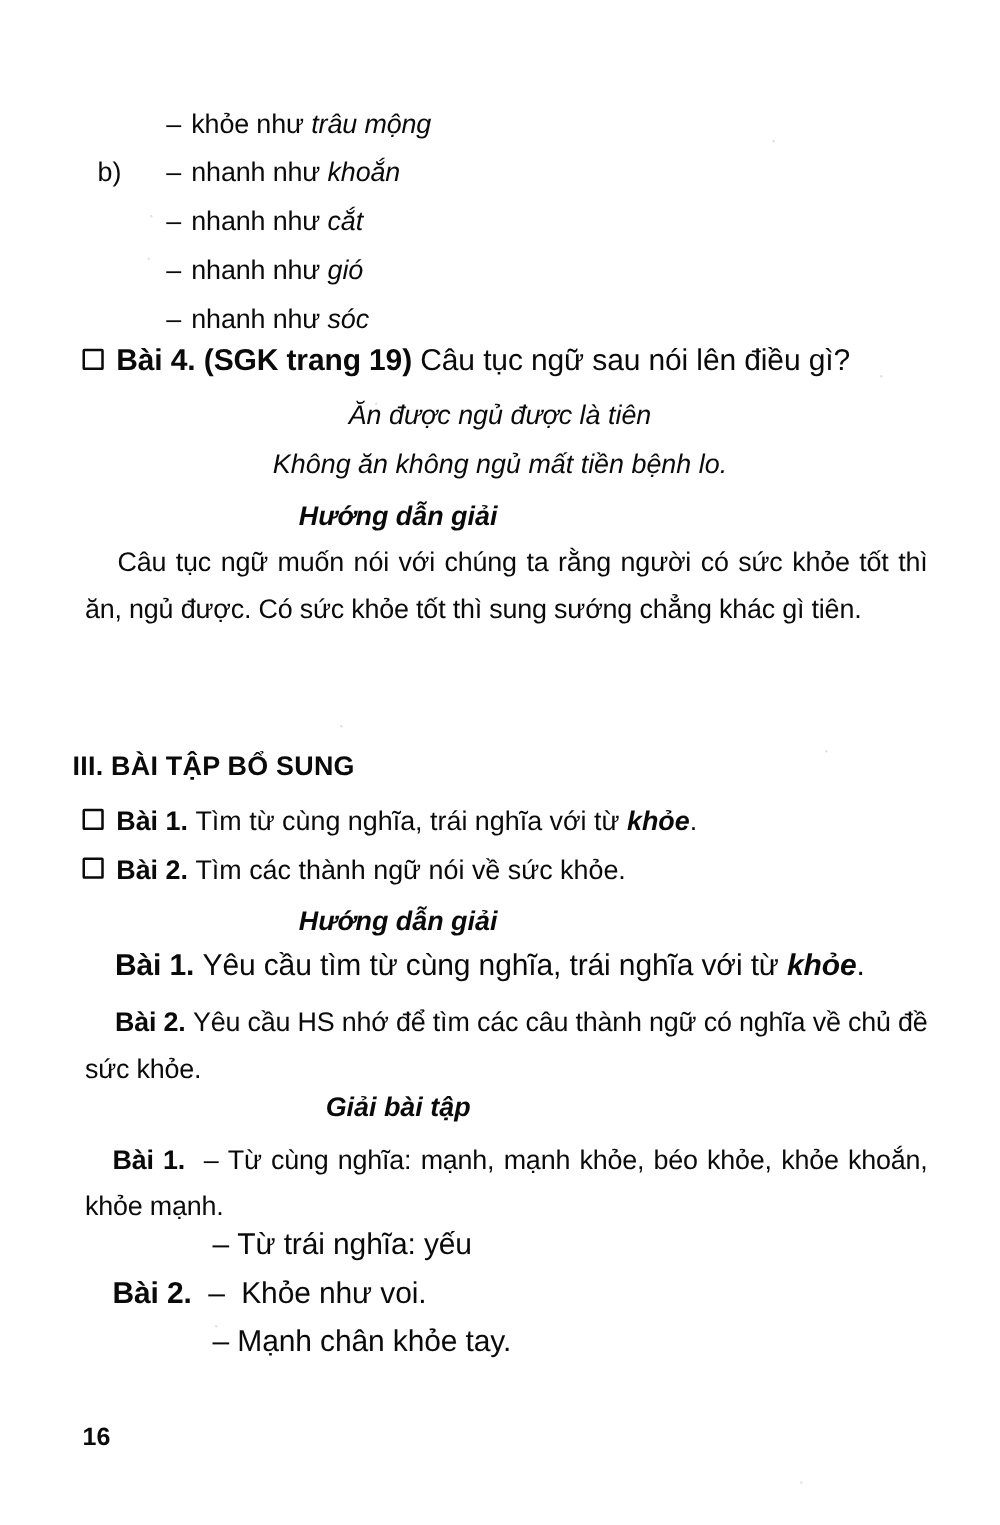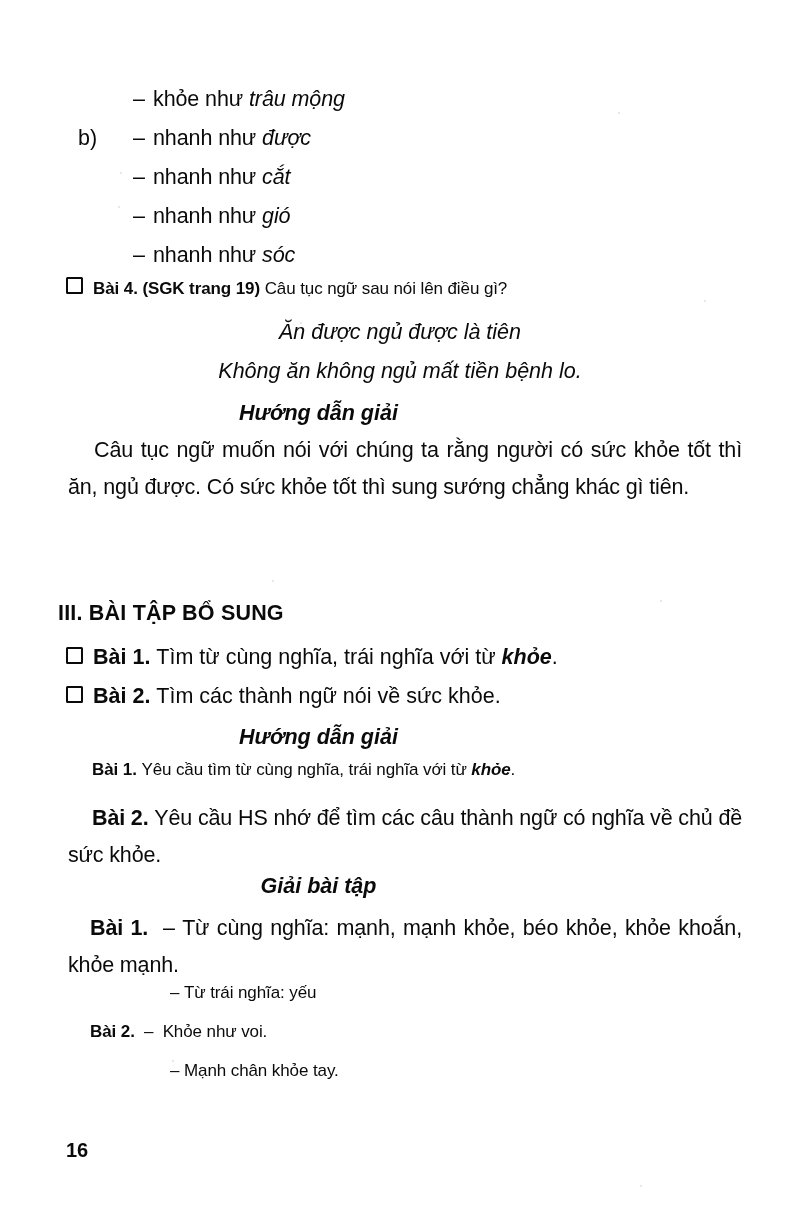--- a/index.html
+++ b/index.html
@@ -21,21 +21,21 @@
   .page {
     position: absolute;
     inset: 0;
     padding: 0;
   }
 
   
   .line {
     position: absolute;
     white-space: nowrap;
-    font-size: 17px;
+    font-size: 24px;
     line-height: 1.0;
     letter-spacing: -0.1px;
   }
 
   .bold   { font-weight: 700; }
   .ital   { font-style: italic; }
   .bi     { font-weight: 700; font-style: italic; }
 
   
   .dash-row {
@@ -147,21 +147,21 @@
 <div class="page">
 
 
   <div class="dash-row" style="left:133px; top:87px;">
     <span class="marker">–</span><span>khỏe như </span><span class="ital">trâu mộng</span>
   </div>
 
   <div class="sub-label" style="left:78px; top:126px;">b)</div>
 
   <div class="dash-row" style="left:133px; top:126px;">
-    <span class="marker">–</span><span>nhanh như </span><span class="ital">được</span>
+    <span class="marker">–</span><span>nhanh như </span><span class="ital">khoắn</span>
   </div>
 
   <div class="dash-row" style="left:133px; top:165px;">
     <span class="marker">–</span><span>nhanh như </span><span class="ital">cắt</span>
   </div>
 
   <div class="dash-row" style="left:133px; top:204px;">
     <span class="marker">–</span><span>nhanh như </span><span class="ital">gió</span>
   </div>
 

